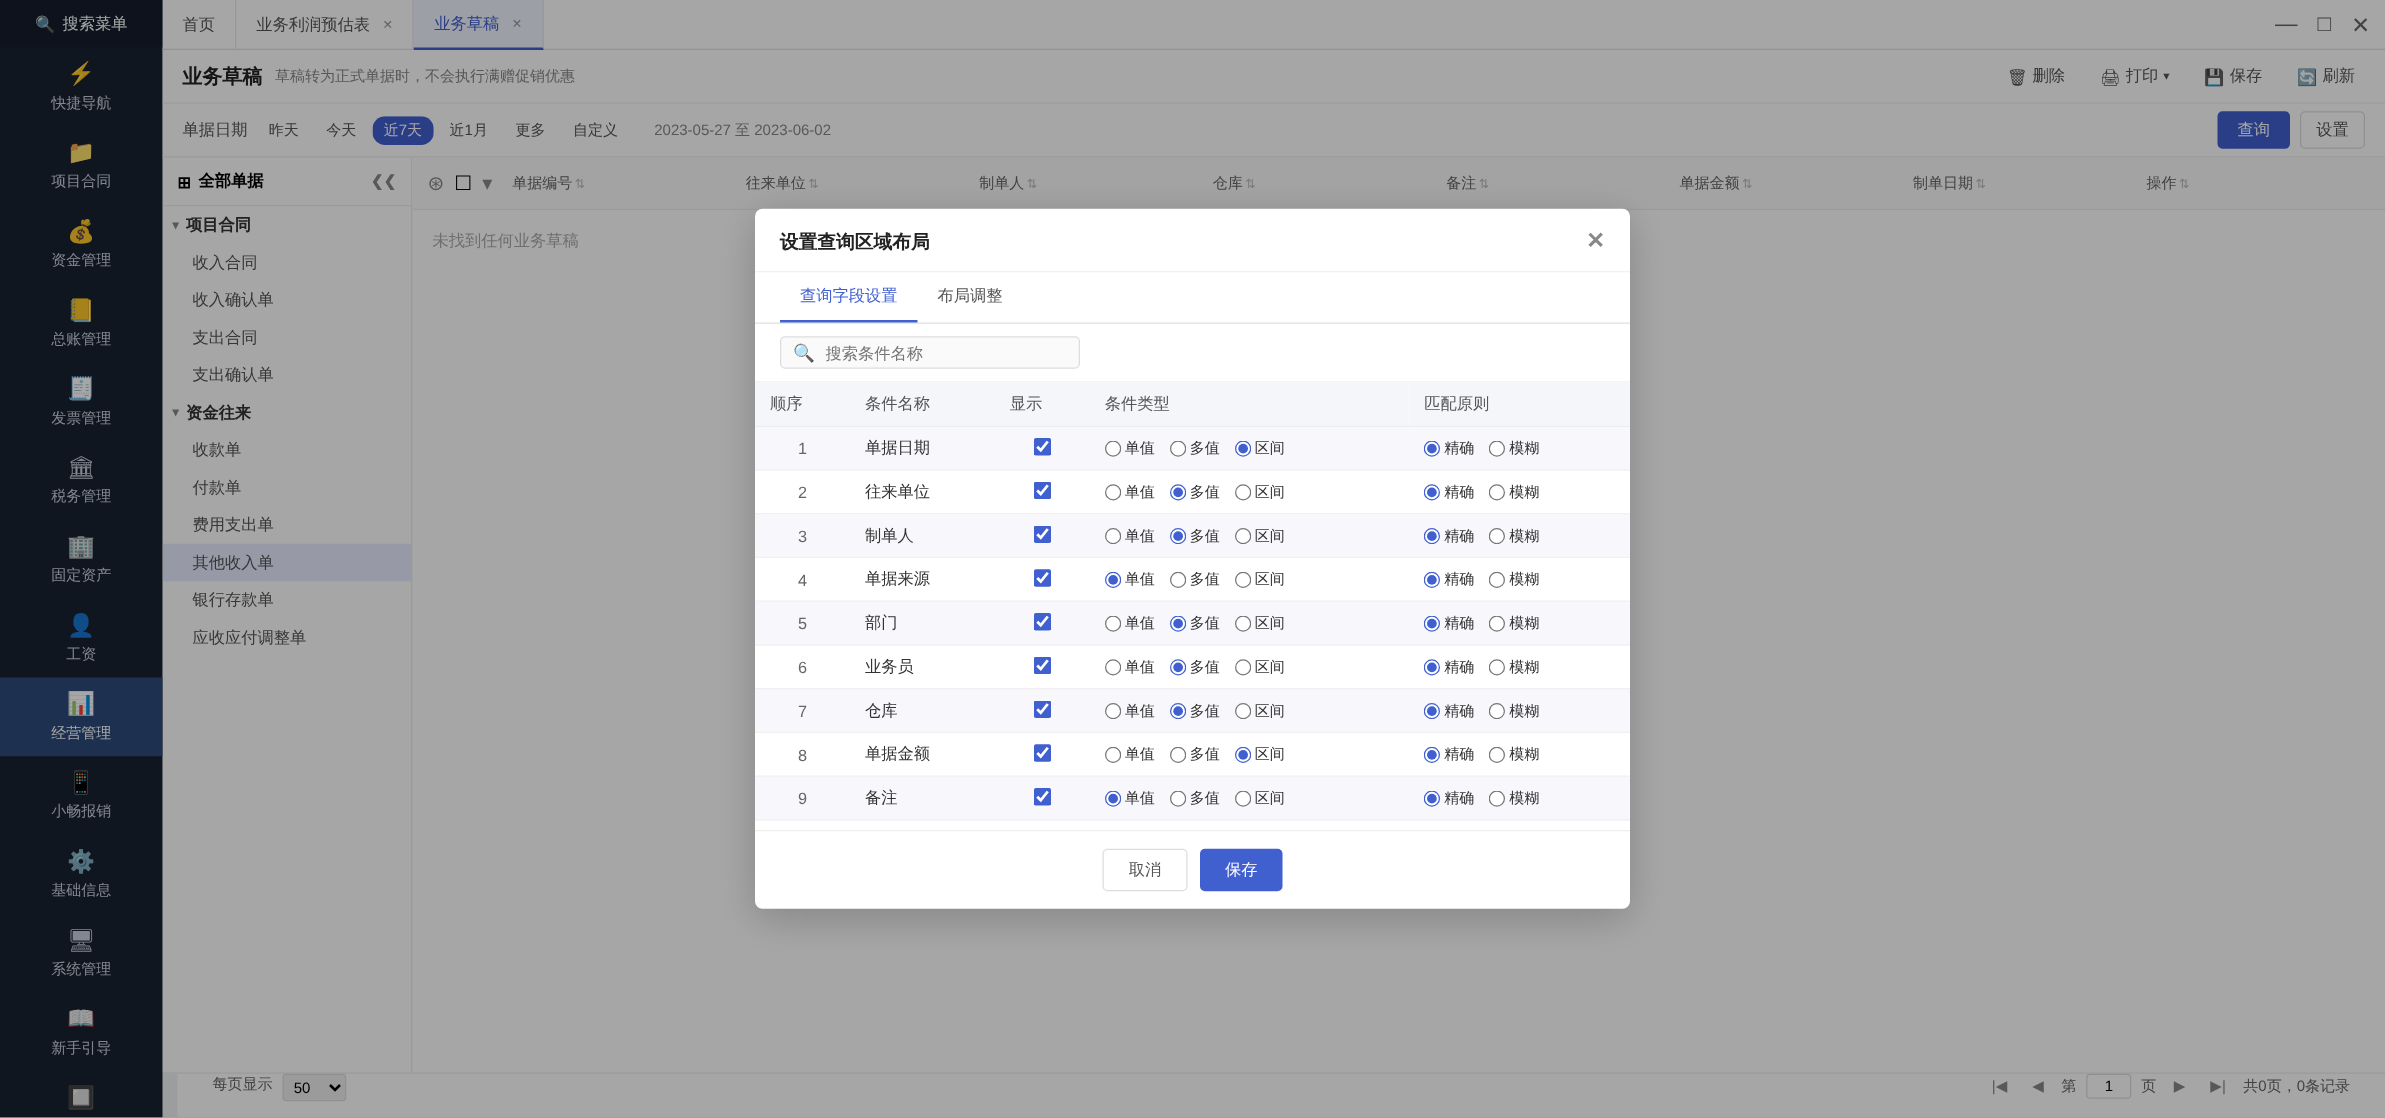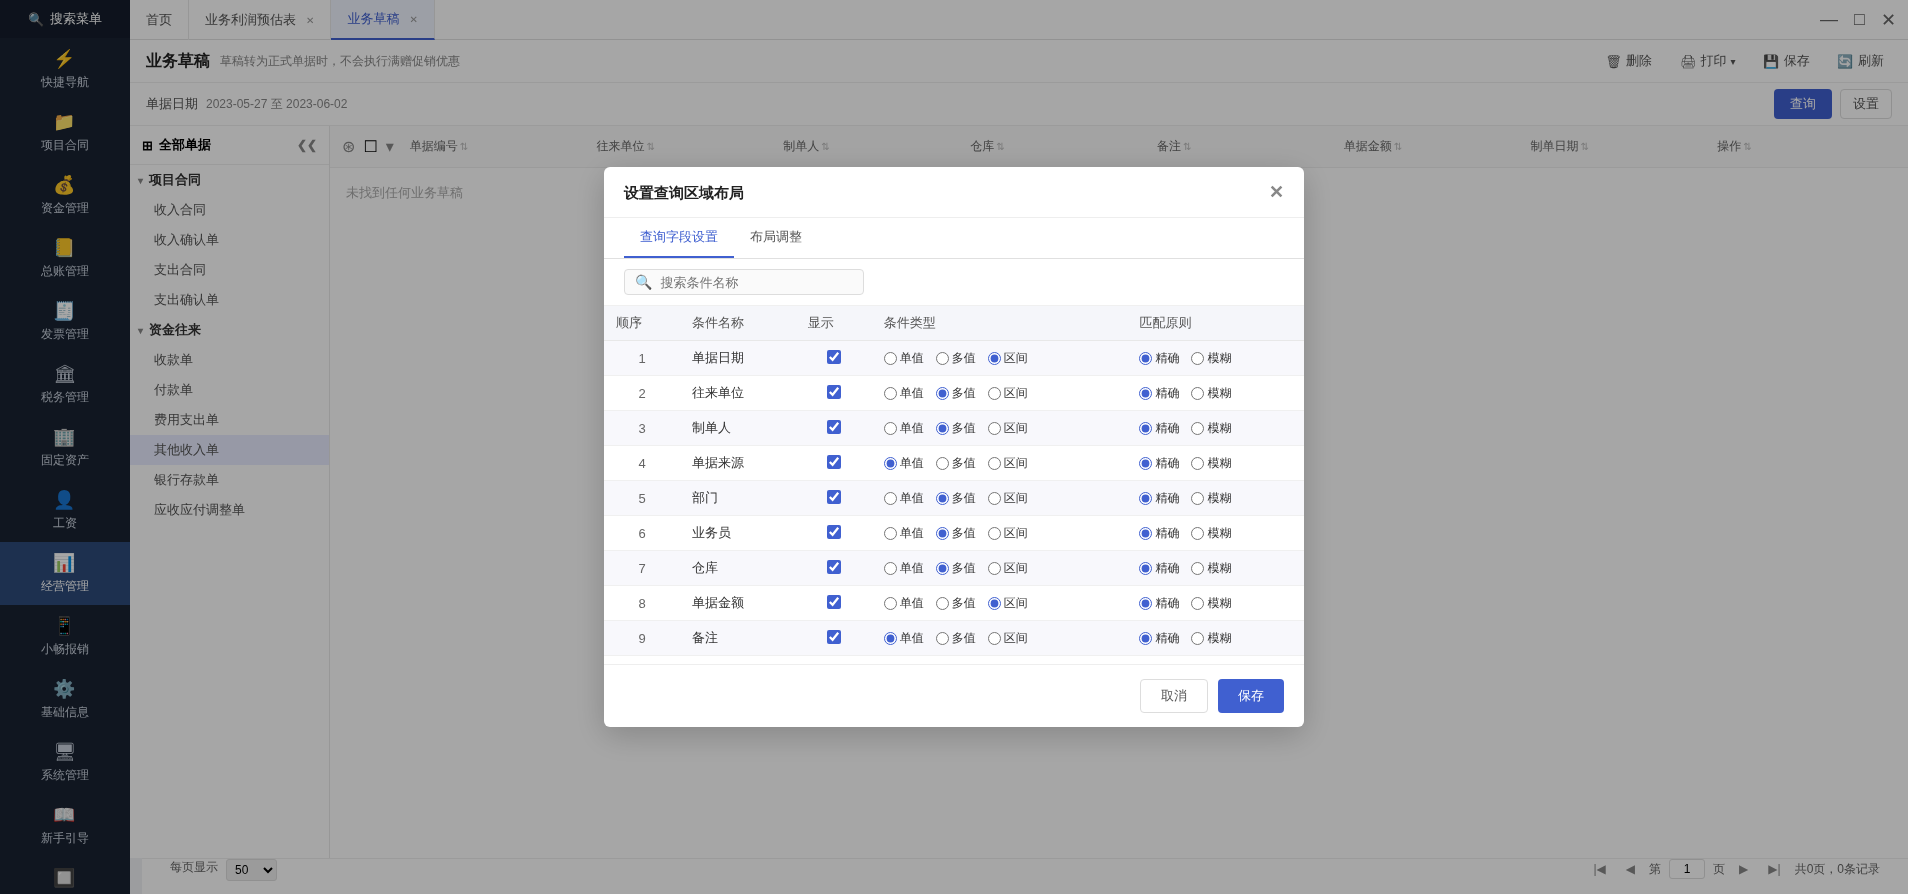--- a/index.html
+++ b/index.html
@@ -127,21 +127,21 @@
     .toolbar-label { font-size: 13px; color: #555; }
     .date-btn {
       font-size: 12px;
       padding: 3px 8px;
       border-radius: 3px;
       cursor: pointer;
       color: #555;
       border: 1px solid transparent;
     }
     .date-btn.active { background: #4060d0; color: #fff; border-radius: 10px; padding: 2px 8px; }
-    .date-range { font-size: 12px; color: #888; margin-left: 0; }
+    .date-range { font-size: 12px; color: #888; margin-left: 12px; }
     .toolbar-right { margin-left: auto; display: flex; gap: 8px; }
     .btn-query {
       background: #4060d0;
       color: #fff;
       border: none;
       border-radius: 4px;
       padding: 5px 16px;
       font-size: 13px;
       cursor: pointer;
     }
@@ -349,21 +349,21 @@
     
     .radio-group { display: flex; align-items: flex-end; gap: 12px; }
     .radio-opt { display: flex; align-items: center; gap: 3px; font-size: 12px; cursor: pointer; }
     input[type="radio"] { accent-color: #4060d0; cursor: pointer; }
     input[type="checkbox"] { accent-color: #4060d0; cursor: pointer; width: 14px; height: 14px; }
 
     
     .dialog-footer {
       padding: 14px 20px;
       display: flex;
-      justify-content: flex-end;
+      justify-content: center;
       gap: 10px;
       border-top: 1px solid #eee;
     }
     .btn-cancel {
       padding: 7px 20px;
       border: 1px solid #ddd;
       background: #fff;
       border-radius: 4px;
       font-size: 13px;
       color: #555;
@@ -494,20 +494,28 @@
       </div>
       <div class="header-btn">
         <span>🔄</span>
         <span>刷新</span>
       </div>
     </div>
   </div>
 
   <div class="toolbar">
     <span class="toolbar-label">单据日期</span>
+    <div id="date-options-container" style="display:flex;gap:4px;align-items:center;">
+        <span class="date-btn">昨天</span>
+        <span class="date-btn">今天</span>
+        <span class="date-btn active">近7天</span>
+        <span class="date-btn">近1月</span>
+        <span class="date-btn">更多</span>
+        <span class="date-btn">自定义</span>
+      </div>
     <span class="date-range">2023-05-27 至 2023-06-02</span>
     <div class="toolbar-right">
       <button class="btn-query">查询</button>
       <button class="btn-set">设置</button>
     </div>
   </div>
 
   <div class="content-area">
 
     <div class="left-panel">

